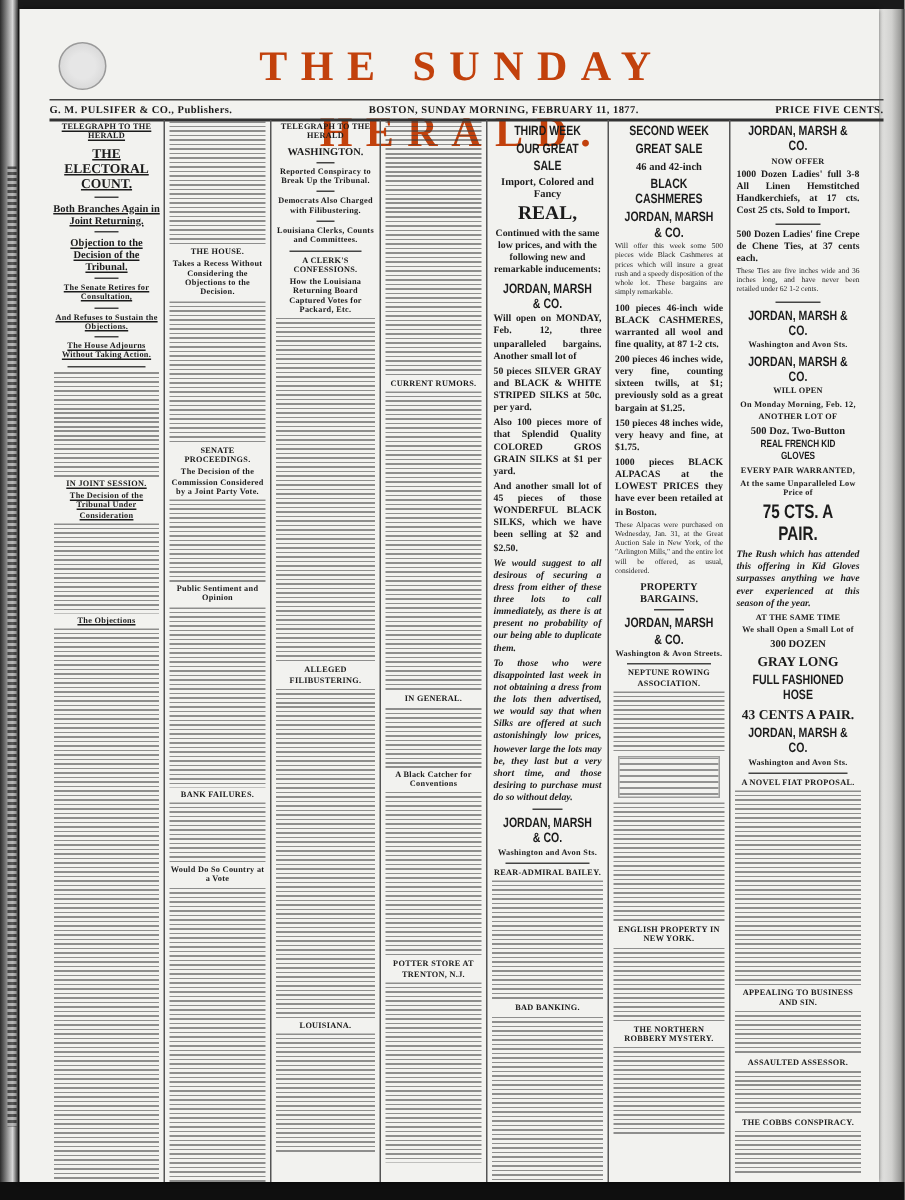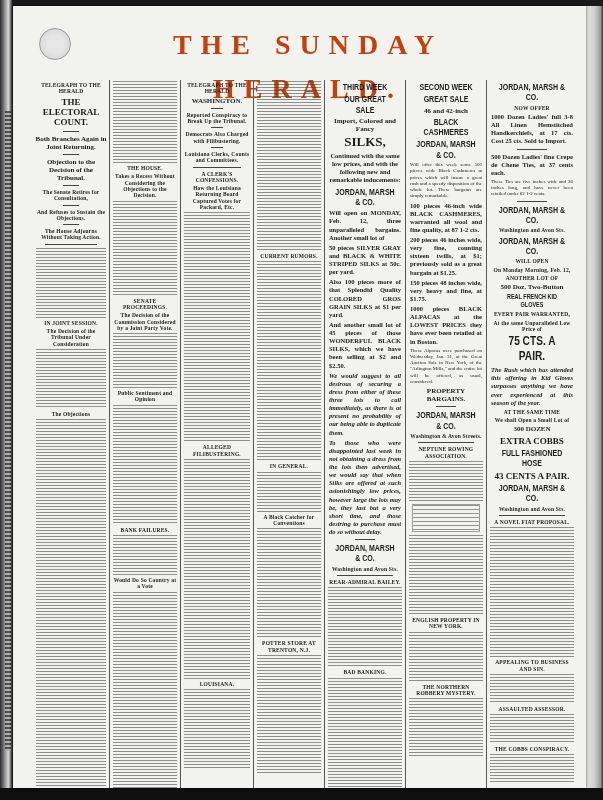--- a/index.html
+++ b/index.html
@@ -34,24 +34,29 @@
 
 <div class="leftstrip">
     <div class="txt"></div>
   </div>
 <div class="rightedge"></div>
 <div class="bottom"></div>
 
 <div class="page">
   <div class="seal"></div>
   <div class="masthead">THE SUNDAY HERALD.</div>
+  <div class="dateline">
+    <span>G. M. PULSIFER &amp; CO., Publishers.</span>
+    <span>BOSTON, SUNDAY MORNING, FEBRUARY 11, 1877.</span>
+    <span>PRICE FIVE CENTS.</span>
+  </div>
 
   <div class="cols">
 
-    <div class="col" style="left:0;width:76px;">
+    <div class="col" style="left:0;width:76px;text-decoration:underline;">
       <div class="hd s">TELEGRAPH TO THE HERALD</div>
       <div class="hd l">THE ELECTORAL COUNT.</div>
       <div class="rule short"></div>
       <div class="hd m">Both Branches Again in Joint Returning.</div>
       <div class="rule short"></div>
       <div class="hd m">Objection to the Decision of the Tribunal.</div>
       <div class="rule short"></div>
       <div class="hd s">The Senate Retires for Consultation,</div>
       <div class="rule short"></div>
       <div class="hd s">And Refuses to Sustain the Objections.</div>
@@ -110,21 +115,21 @@
       <div class="hd s">A Black Catcher for Conventions</div>
       <div class="txt" style="--h:110px"></div>
       <div class="hd s">POTTER STORE AT TRENTON, N.J.</div>
       <div class="txt" style="--h:120px"></div>
     </div>
 
     <div class="col" style="left:292px;width:80px;">
       <div class="hd l cond">THIRD WEEK</div>
       <div class="hd l cond">OUR GREAT SALE</div>
       <div class="hd m">Import, Colored and Fancy</div>
-      <div class="hd xl">SILKS,</div>
+      <div class="hd xl">REAL,</div>
       <div class="ad" style="text-align:center">Continued with the same low prices, and with the following new and remarkable inducements:</div>
       <div class="hd l cond">JORDAN, MARSH &amp; CO.</div>
       <div class="ad">Will open on MONDAY, Feb. 12, three unparalleled bargains. Another small lot of</div>
       <div class="ad">50 pieces SILVER GRAY and BLACK &amp; WHITE STRIPED SILKS at 50c. per yard.</div>
       <div class="ad">Also 100 pieces more of that Splendid Quality COLORED GROS GRAIN SILKS at $1 per yard.</div>
       <div class="ad">And another small lot of 45 pieces of those WONDERFUL BLACK SILKS, which we have been selling at $2 and $2.50.</div>
       <div class="ad i">We would suggest to all desirous of securing a dress from either of these three lots to call immediately, as there is at present no probability of our being able to duplicate them.</div>
       <div class="ad i">To those who were disappointed last week in not obtaining a dress from the lots then advertised, we would say that when Silks are offered at such astonishingly low prices, however large the lots may be, they last but a very short time, and those desiring to purchase must do so without delay.</div>
       <div class="rule short"></div>
       <div class="hd l cond">JORDAN, MARSH &amp; CO.</div>
@@ -179,21 +184,21 @@
       <div class="hd s">ANOTHER LOT OF</div>
       <div class="hd m">500 Doz. Two-Button</div>
       <div class="hd m cond">REAL FRENCH KID GLOVES</div>
       <div class="hd s">EVERY PAIR WARRANTED,</div>
       <div class="hd s">At the same Unparalleled Low Price of</div>
       <div class="hd xl cond">75 CTS. A PAIR.</div>
       <div class="ad i">The Rush which has attended this offering in Kid Gloves surpasses anything we have ever experienced at this season of the year.</div>
       <div class="hd s">AT THE SAME TIME</div>
       <div class="hd s">We shall Open a Small Lot of</div>
       <div class="hd m">300 DOZEN</div>
-      <div class="hd l">EXTRA COBBS</div>
+      <div class="hd l">GRAY LONG</div>
       <div class="hd l cond">FULL FASHIONED HOSE</div>
       <div class="hd l">43 CENTS A PAIR.</div>
       <div class="hd l cond">JORDAN, MARSH &amp; CO.</div>
       <div class="hd s">Washington and Avon Sts.</div>
       <div class="rule"></div>
       <div class="hd s">A NOVEL FIAT PROPOSAL.</div>
       <div class="txt" style="--h:130px"></div>
       <div class="hd s">APPEALING TO BUSINESS AND SIN.</div>
       <div class="txt" style="--h:30px"></div>
       <div class="hd s">ASSAULTED ASSESSOR.</div>

